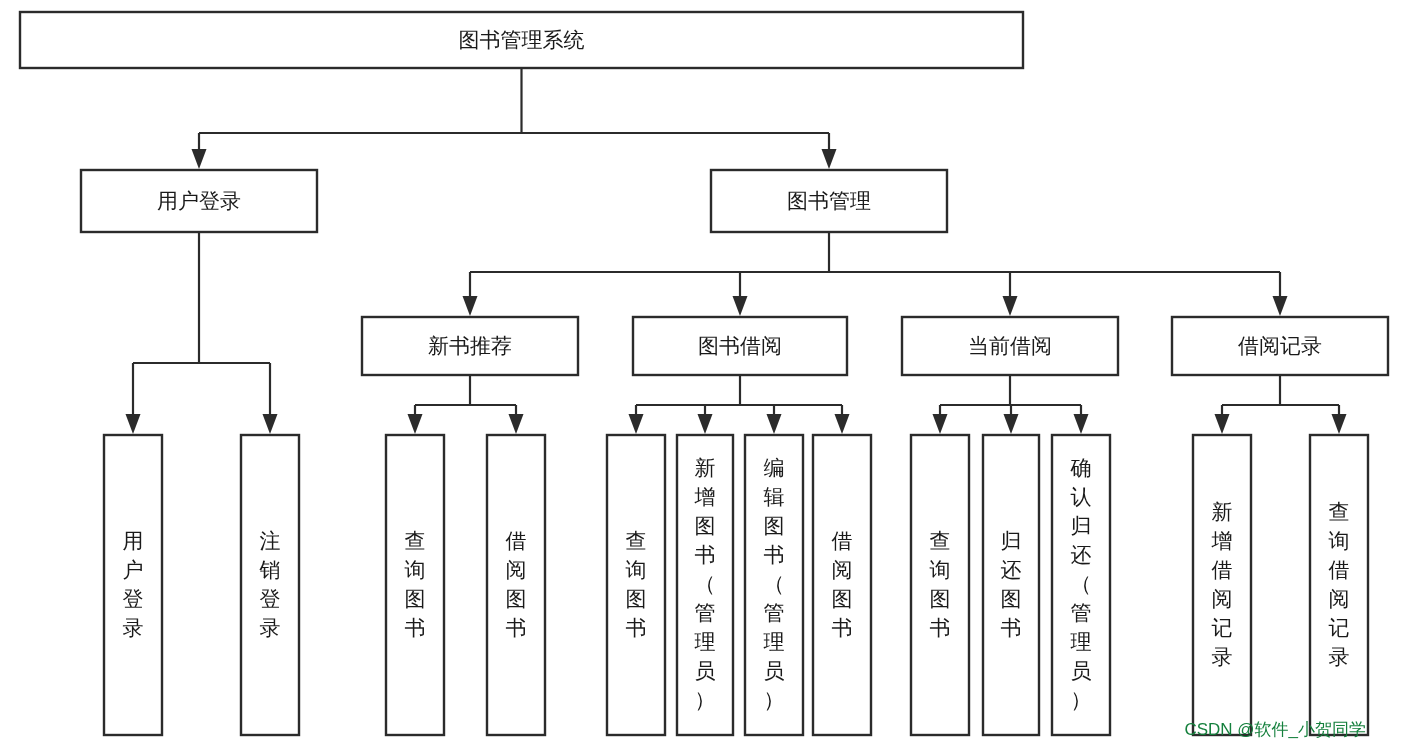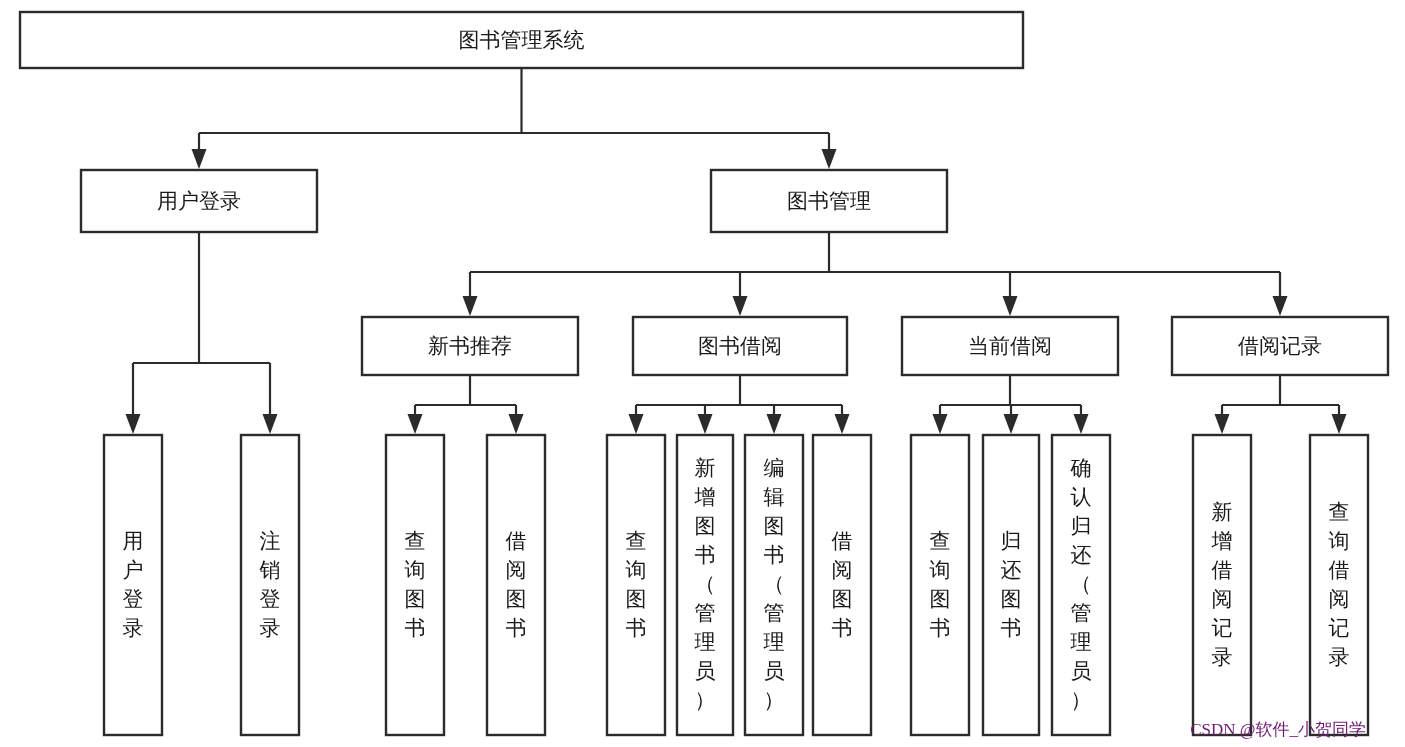--- a/index.html
+++ b/index.html
@@ -53,23 +53,23 @@
     dominant-baseline: middle;
   }
   text.node-label.vertical-label {
     font-size: 21px;
     letter-spacing: 0px;
   }
   .watermark {
     position: absolute;
     right: 12px;
     bottom: 6px;
-    font-family: Liberation Serif, serif;
+    font-family: Liberation Sans, sans-serif;
     font-size: 17px;
-    color: #701a75;
+    color: #15803d;
     white-space: nowrap;
     user-select: none;
     pointer-events: none;
   }
 </style>
 </head>
 <body>
 
 <div id="diagram-root">
   <svg class="diagram-canvas" id="diagram-canvas" viewBox="0 0 1405 747" xmlns="http://www.w3.org/2000/svg">

